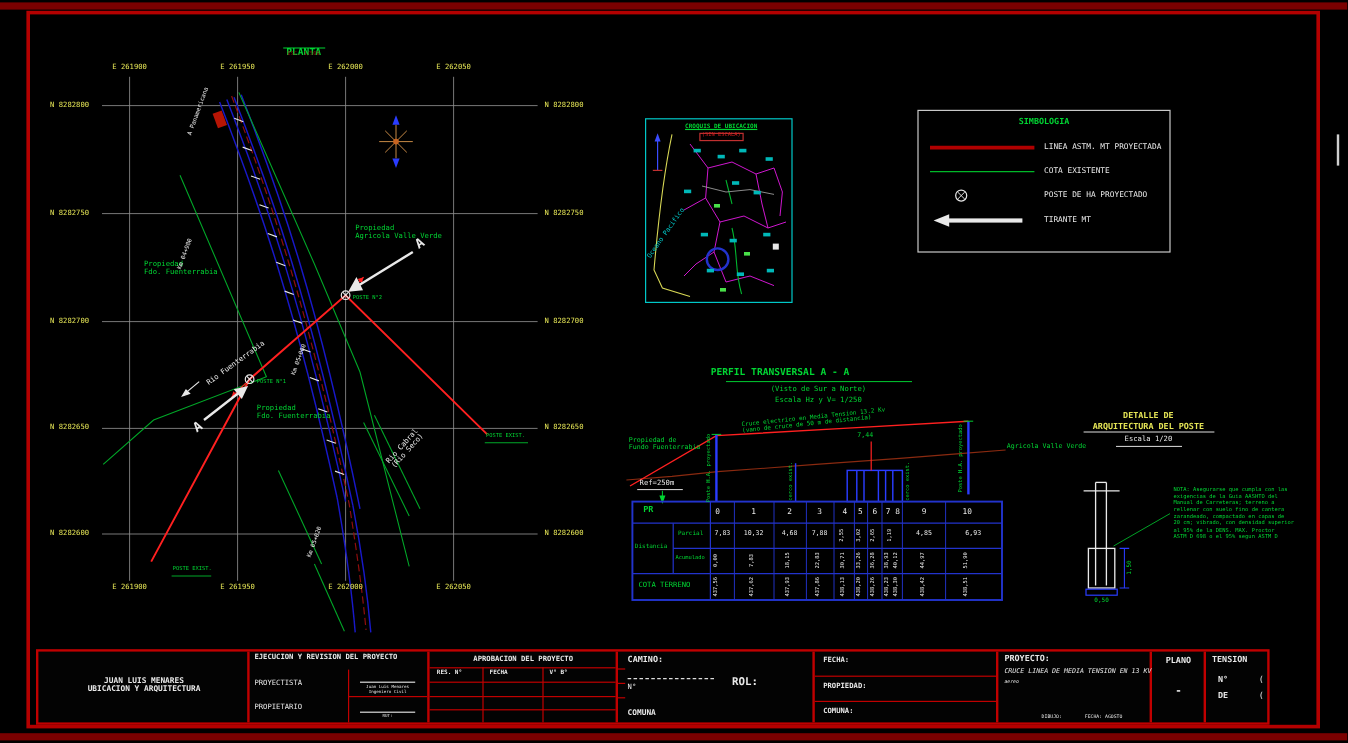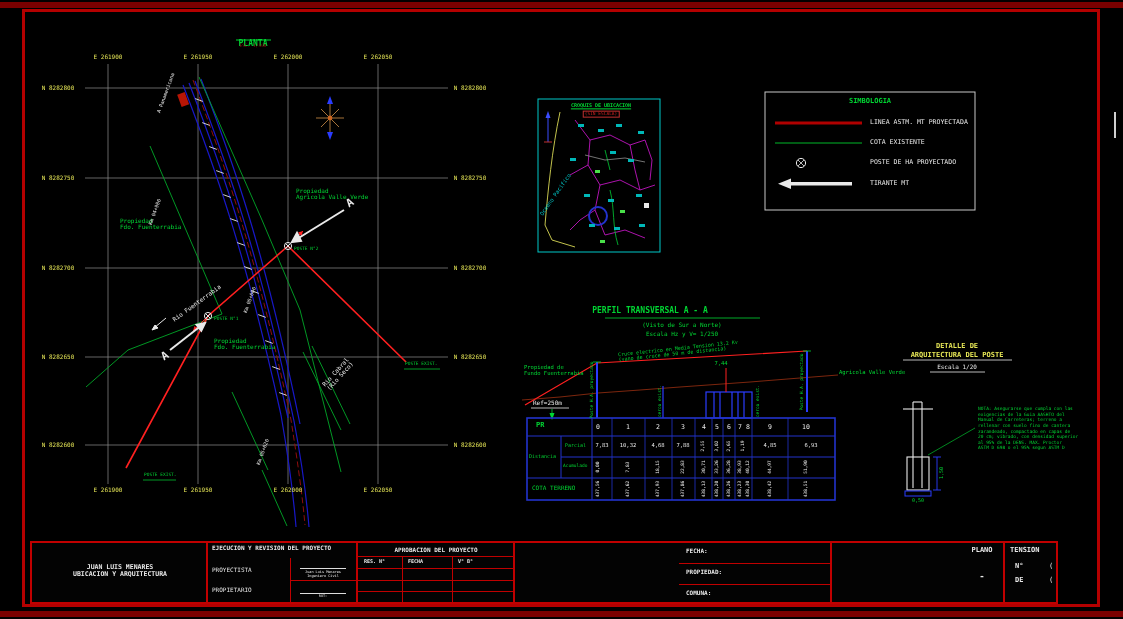--- a/index.html
+++ b/index.html
@@ -422,29 +422,46 @@
       <div class="t wht s5 b" style="left:6px;top:16px;">RES. N°</div>
       <div class="t wht s5 b" style="left:50px;top:16px;">FECHA</div>
       <div class="t wht s5 b" style="left:100px;top:16px;">V° B°</div>
       <div class="tbline" style="left:44px;top:13px;width:1px;height:46px;"></div>
       <div class="tbline" style="left:94px;top:13px;width:1px;height:46px;"></div>
       <div class="tbline" style="left:0;top:25px;width:155px;height:1px;"></div>
       <div class="tbline" style="left:0;top:37px;width:155px;height:1px;"></div>
       <div class="tbline" style="left:0;top:48px;width:155px;height:1px;"></div>
     </div>
 
+    <div class="t" style="left:483px;top:0;width:164px;height:59px;border-right:2px solid #c00000;box-sizing:border-box;">
+      <div class="t wht s7 b" style="left:8px;top:4px;">CAMINO:</div>
+      <div class="t" style="left:8px;top:22px;width:72px;height:0;border-top:1px dashed #ddd;"></div>
+      <div class="t wht s6" style="left:8px;top:27px;">N°</div>
+      <div class="t wht s65 b" style="left:8px;top:48px;">COMUNA</div>
+      <div class="t wht s9 b" style="left:95px;top:22px;">ROL:</div>
+      <div class="tbline" style="left:0;top:14px;width:6px;height:1px;"></div>
+      <div class="tbline" style="left:0;top:26px;width:6px;height:1px;"></div>
+      <div class="tbline" style="left:0;top:38px;width:6px;height:1px;"></div>
+    </div>
 
     <div class="t" style="left:647px;top:0;width:153px;height:59px;border-right:2px solid #c00000;box-sizing:border-box;">
       <div class="t wht s6 b" style="left:7px;top:5px;">FECHA:</div>
       <div class="tbline" style="left:0;top:20px;width:151px;height:1px;"></div>
       <div class="t wht s6 b" style="left:7px;top:26px;">PROPIEDAD:</div>
       <div class="tbline" style="left:0;top:41px;width:151px;height:1px;"></div>
       <div class="t wht s6 b" style="left:7px;top:47px;">COMUNA:</div>
     </div>
 
+    <div class="t" style="left:800px;top:0;width:128px;height:59px;border-right:2px solid #c00000;box-sizing:border-box;">
+      <div class="t wht s7 b" style="left:5px;top:3px;">PROYECTO:</div>
+      <div class="t wht i" style="left:5px;top:15px;font-size:5.5px;">CRUCE LINEA DE MEDIA TENSION EN 13 KV</div>
+      <div class="t wht i" style="left:5px;top:23px;font-size:4px;">aereo</div>
+      <div class="t wht" style="left:36px;top:52px;font-size:4px;">DIBUJO:</div>
+      <div class="t wht" style="left:72px;top:52px;font-size:4px;">FECHA: AGOSTO</div>
+    </div>
 
     <div class="t" style="left:928px;top:0;width:45px;height:59px;border-right:2px solid #c00000;box-sizing:border-box;">
       <div class="t c wht s7 b" style="left:22px;top:8px;">PLANO</div>
       <div class="t c wht s9 b" style="left:22px;top:34px;">-</div>
     </div>
 
     <div class="t" style="left:973px;top:0;width:51px;height:59px;box-sizing:border-box;">
       <div class="t wht s7 b" style="left:5px;top:4px;">TENSION</div>
       <div class="t wht s7 b" style="left:10px;top:20px;">N°</div>
       <div class="t wht s7 b" style="left:10px;top:34px;">DE</div>

